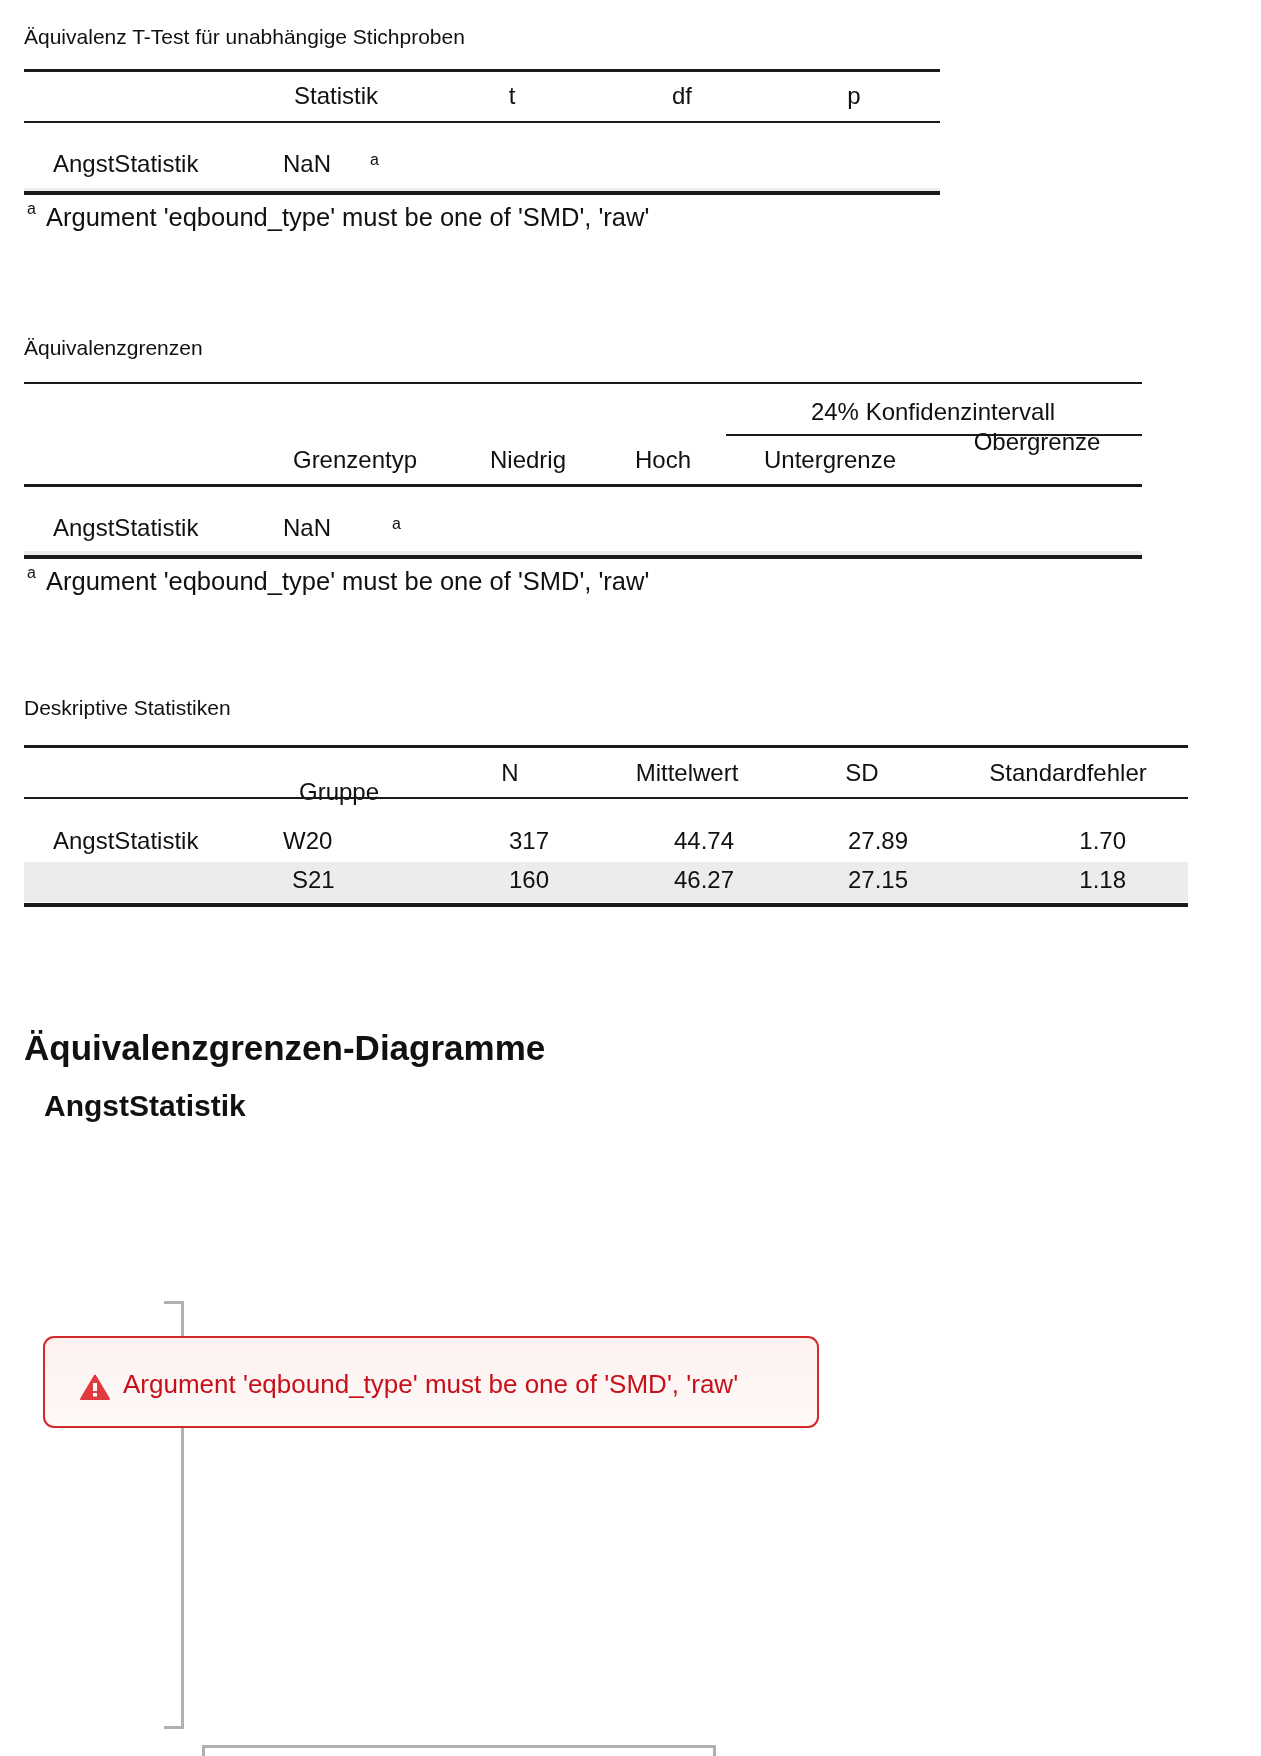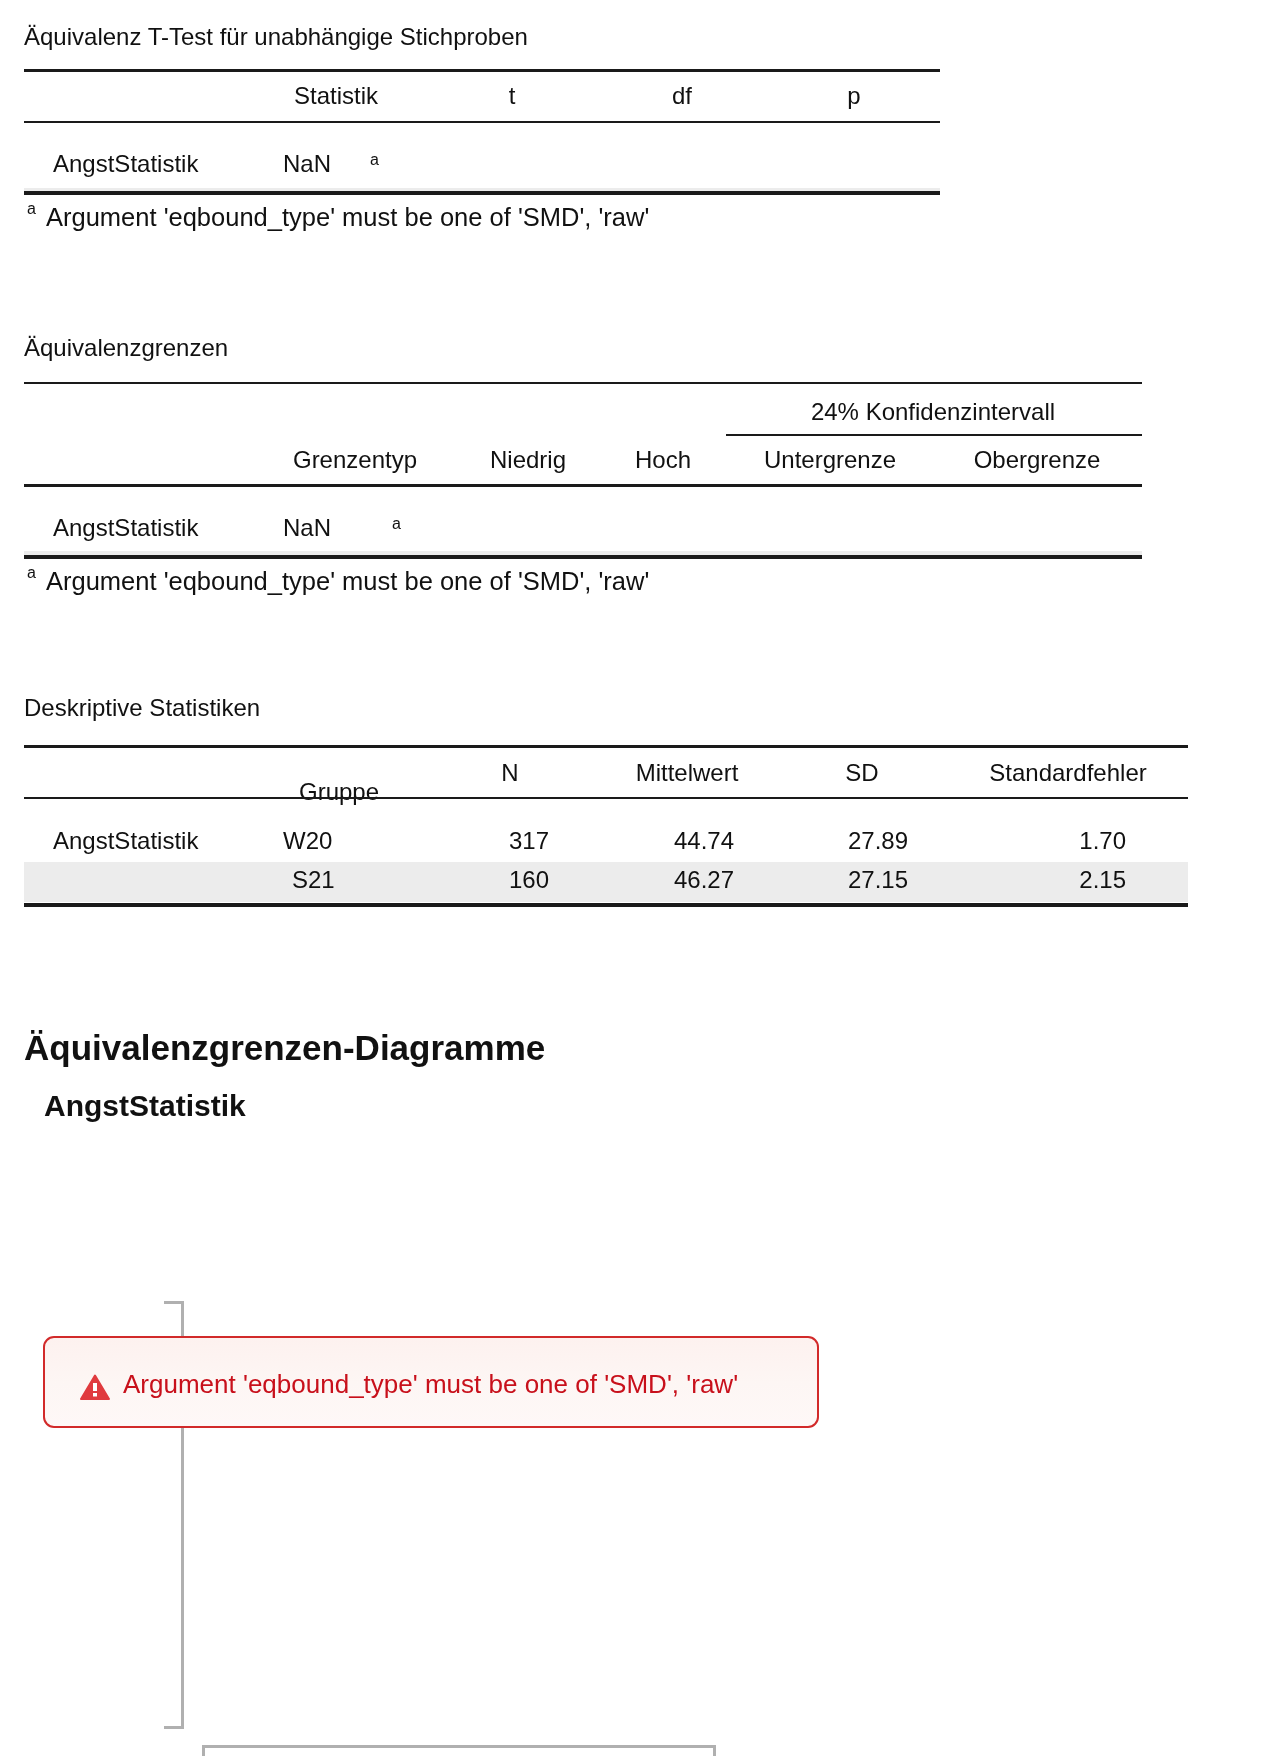--- a/index.html
+++ b/index.html
@@ -1,19 +1,19 @@
 <!DOCTYPE html>
 <html><head>
 <meta charset="utf-8">
 <style>
   html, body { margin:0; padding:0; background:#ffffff; }
   body { width:1261px; height:1756px; position:relative; overflow:hidden;
          font-family:"Liberation Sans", sans-serif; color:#111; }
   .abs { position:absolute; white-space:nowrap; }
-  .title { font-size:24px; line-height:30px; }
+  .title { font-size:21px; line-height:30px; }
   .cell { font-size:24px; line-height:30px; }
   .sup { font-size:16px; line-height:20px; }
   .foot { font-size:25.5px; line-height:30px; }
   .rule { position:absolute; background:#1a1a1a; }
   .shade { position:absolute; background:#ececec; }
   .h2 { font-size:35px; font-weight:bold; line-height:40px; }
   .h3 { font-size:30px; font-weight:bold; line-height:36px; }
   .gl { position:absolute; background:#b0b0b0; }
   .errbox { position:absolute; left:43px; top:1336px; width:776px; height:92px;
             border:2px solid #d22a2a; border-radius:11px; box-sizing:border-box;
@@ -48,21 +48,21 @@
 
 <div>
   <div class="abs title" style="left:24px; top:333px;">Äquivalenzgrenzen</div>
   <div class="rule" style="left:24px; top:382px; width:1118px; height:2px;"></div>
   <div class="abs cell c" style="left:933px; top:397px;">24% Konfidenzintervall</div>
   <div class="rule" style="left:726px; top:434px; width:416px; height:2px;"></div>
   <div class="abs cell c" style="left:355px; top:445px;">Grenzentyp</div>
   <div class="abs cell c" style="left:528px; top:445px;">Niedrig</div>
   <div class="abs cell c" style="left:663px; top:445px;">Hoch</div>
   <div class="abs cell c" style="left:830px; top:445px;">Untergrenze</div>
-  <div class="abs cell c" style="left:1037px; top:445px;">Obergrenze</div>
+  <div class="abs cell c" style="left:1037px; top:427px;">Obergrenze</div>
   <div class="rule" style="left:24px; top:484px; width:1118px; height:3px;"></div>
   <div>
     <div class="abs cell" style="left:53px; top:513px;">AngstStatistik</div>
     <div class="abs cell" style="left:283px; top:513px;">NaN</div>
     <div class="abs sup" style="left:392px; top:514px;">a</div>
   </div>
   <div class="shade" style="left:24px; top:551px; width:1118px; height:4px;"></div>
   <div class="rule" style="left:24px; top:555px; width:1118px; height:4px;"></div>
   <div class="abs sup" style="left:27px; top:563px;">a</div>
   <div class="abs foot" style="left:46px; top:566px;">Argument 'eqbound_type' must be one of 'SMD', 'raw'</div>
@@ -87,21 +87,21 @@
     <div class="abs cell r" style="left:1126px; top:826px;">1.70</div>
   </div>
 
   <div class="shade" style="left:24px; top:862px; width:1164px; height:40px;"></div>
   <div>
     <div class="abs cell" style="left:53px; top:865px;"></div>
     <div class="abs cell" style="left:292px; top:865px;">S21</div>
     <div class="abs cell r" style="left:549px; top:865px;">160</div>
     <div class="abs cell r" style="left:734px; top:865px;">46.27</div>
     <div class="abs cell r" style="left:908px; top:865px;">27.15</div>
-    <div class="abs cell r" style="left:1126px; top:865px;">2.15</div>
+    <div class="abs cell r" style="left:1126px; top:865px;">1.18</div>
   </div>
   <div class="rule" style="left:24px; top:903px; width:1164px; height:4px;"></div>
 </div>
 
 <div>
   <div class="abs h2" style="left:24px; top:1004px;margin-top:24px;">Äquivalenzgrenzen-Diagramme</div>
   <div class="abs h3" style="left:44px; top:1088px;">AngstStatistik</div>
 
   <div>
     <div class="gl" style="left:164px; top:1301px; width:20px; height:3px;"></div>

